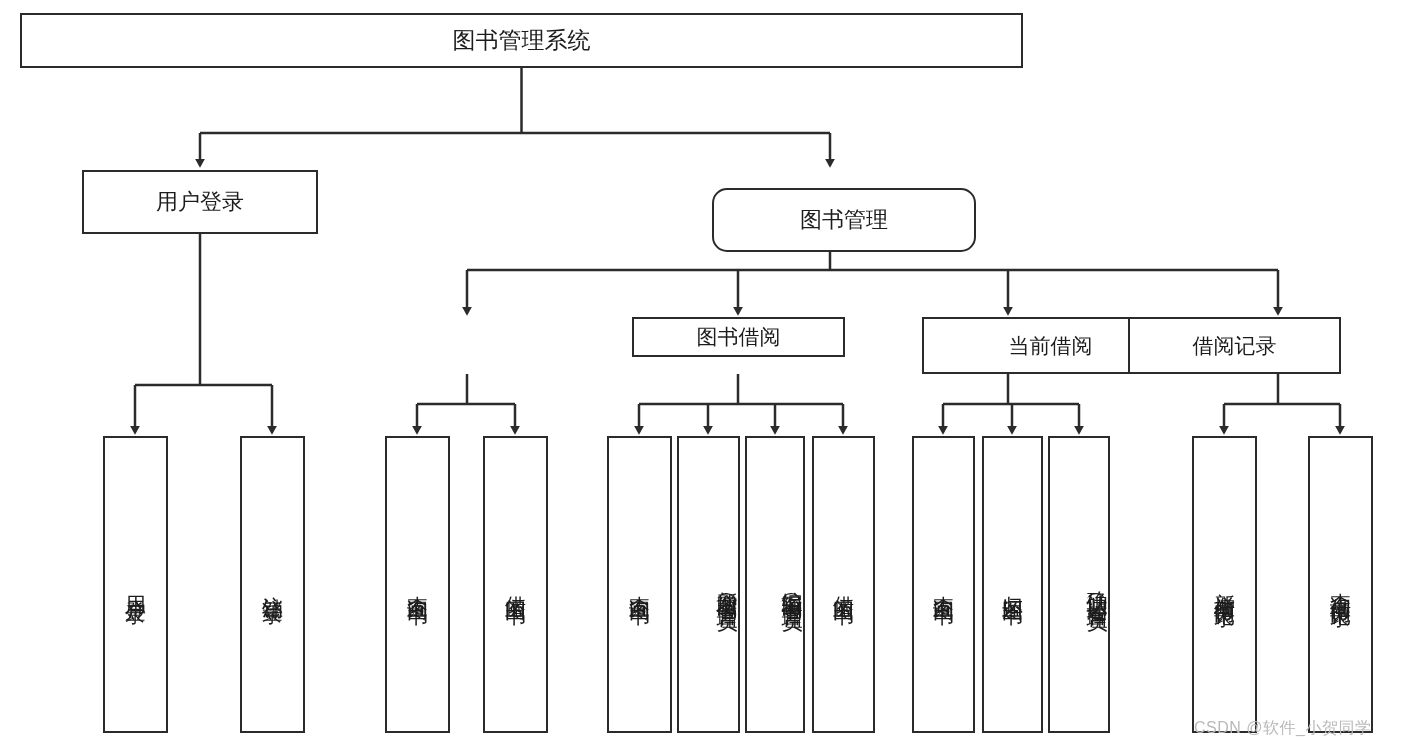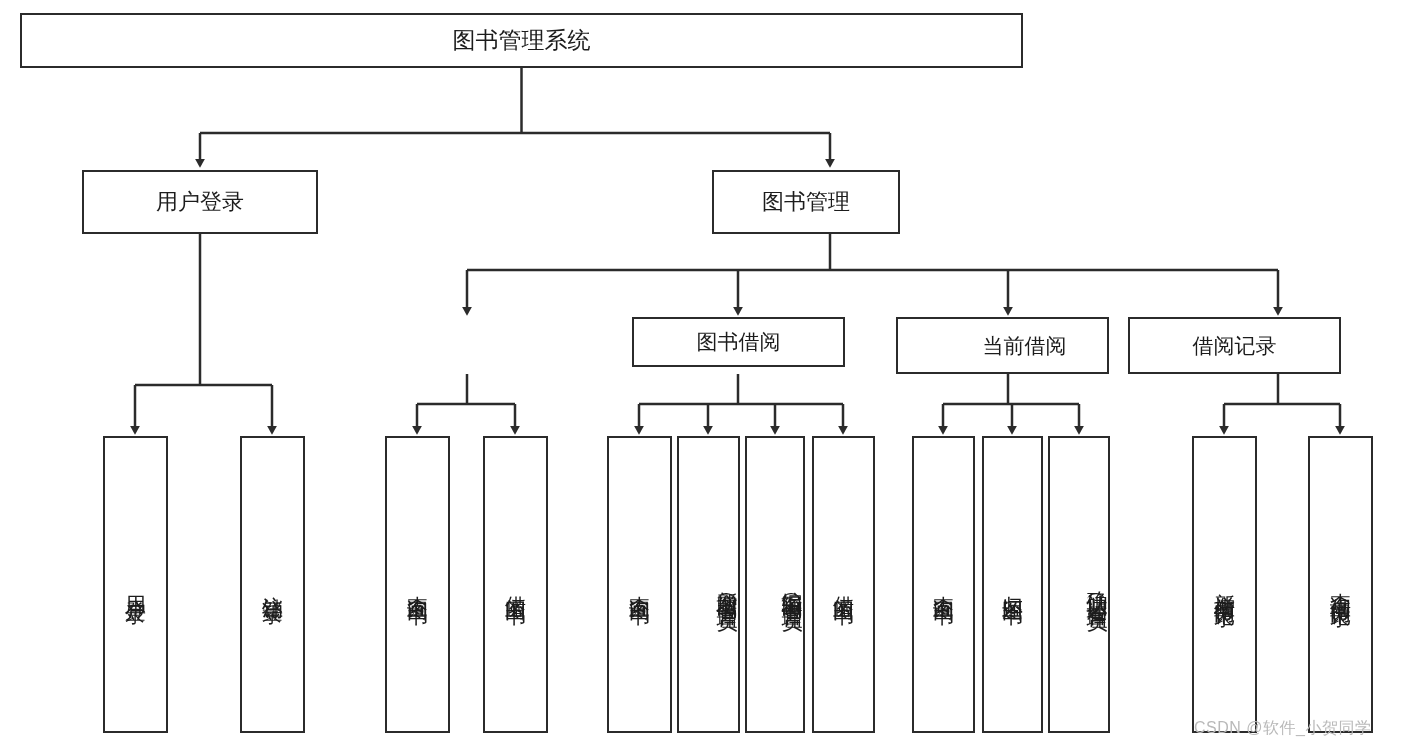--- a/index.html
+++ b/index.html
@@ -118,24 +118,24 @@
       <path d="M1278,374 L1278,404"></path>
       <path d="M1224,404 L1340,404"></path>
       <path d="M1224,404 L1224,427" marker-end="url(#arrowhead)"></path>
       <path d="M1340,404 L1340,427" marker-end="url(#arrowhead)"></path>
     </g>
   </svg>
 
   <div class="node root" style="left: 20px; top: 13px; width: 1003px; height: 55px;">图书管理系统</div>
 
   <div class="node level2" style="left: 82px; top: 170px; width: 236px; height: 64px;">用户登录</div>
-  <div class="node level2" style="left: 712px; top: 170px; width: 188px; height: 64px;">图书管理</div>
+  <div class="node level2" style="left: 712px; top: 188px; width: 264px; height: 64px; border-radius: 15px;">图书管理</div>
 
-  <div class="node level3" style="left: 632px; top: 317px; width: 213px; height: 50px;">图书借阅</div>
-  <div class="node level3" style="left: 896px; top: 317px; width: 213px; height: 57px; padding-left: 44px;">当前借阅</div>
+  <div class="node level3" style="left: 632px; top: 317px; width: 213px; height: 40px;">图书借阅</div>
+  <div class="node level3" style="left: 922px; top: 317px; width: 213px; height: 57px; padding-left: 44px;">当前借阅</div>
   <div class="node level3" style="left: 1128px; top: 317px; width: 213px; height: 57px;">借阅记录</div>
 
   <div class="node leaf vcenter" style="left: 103px; top: 436px; width: 65px; height: 297px;">用户登录</div>
   <div class="node leaf vcenter" style="left: 240px; top: 436px; width: 65px; height: 297px;">注销登录</div>
   <div class="node leaf vcenter" style="left: 385px; top: 436px; width: 65px; height: 297px;">查询图书</div>
   <div class="node leaf vcenter" style="left: 483px; top: 436px; width: 65px; height: 297px;">借阅图书</div>
   <div class="node leaf vcenter" style="left: 607px; top: 436px; width: 65px; height: 297px;">查询图书</div>
   <div class="node leaf" style="left: 677px; top: 436px; width: 63px; height: 297px;">新增图书（管理员）</div>
   <div class="node leaf" style="left: 745px; top: 436px; width: 60px; height: 297px;">编辑图书（管理员）</div>
   <div class="node leaf vcenter" style="left: 812px; top: 436px; width: 63px; height: 297px;">借阅图书</div>

